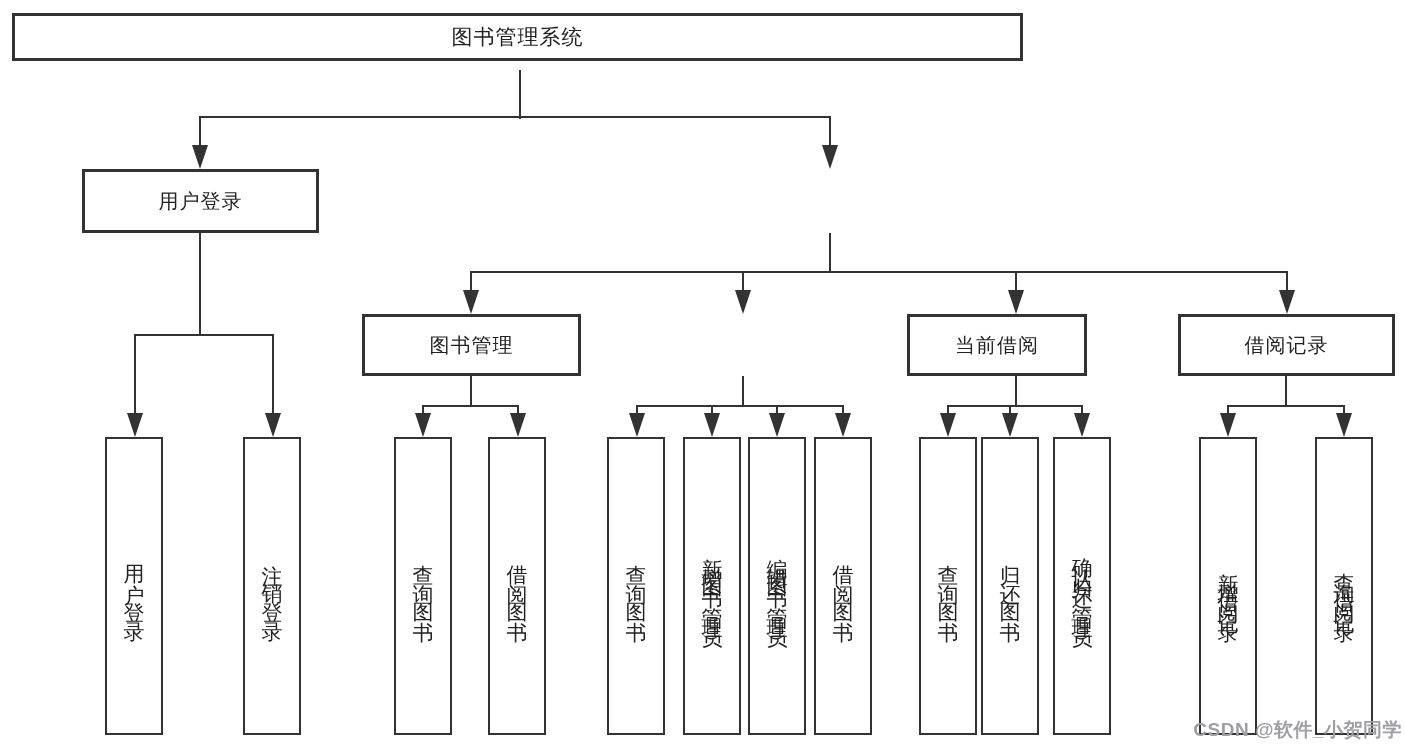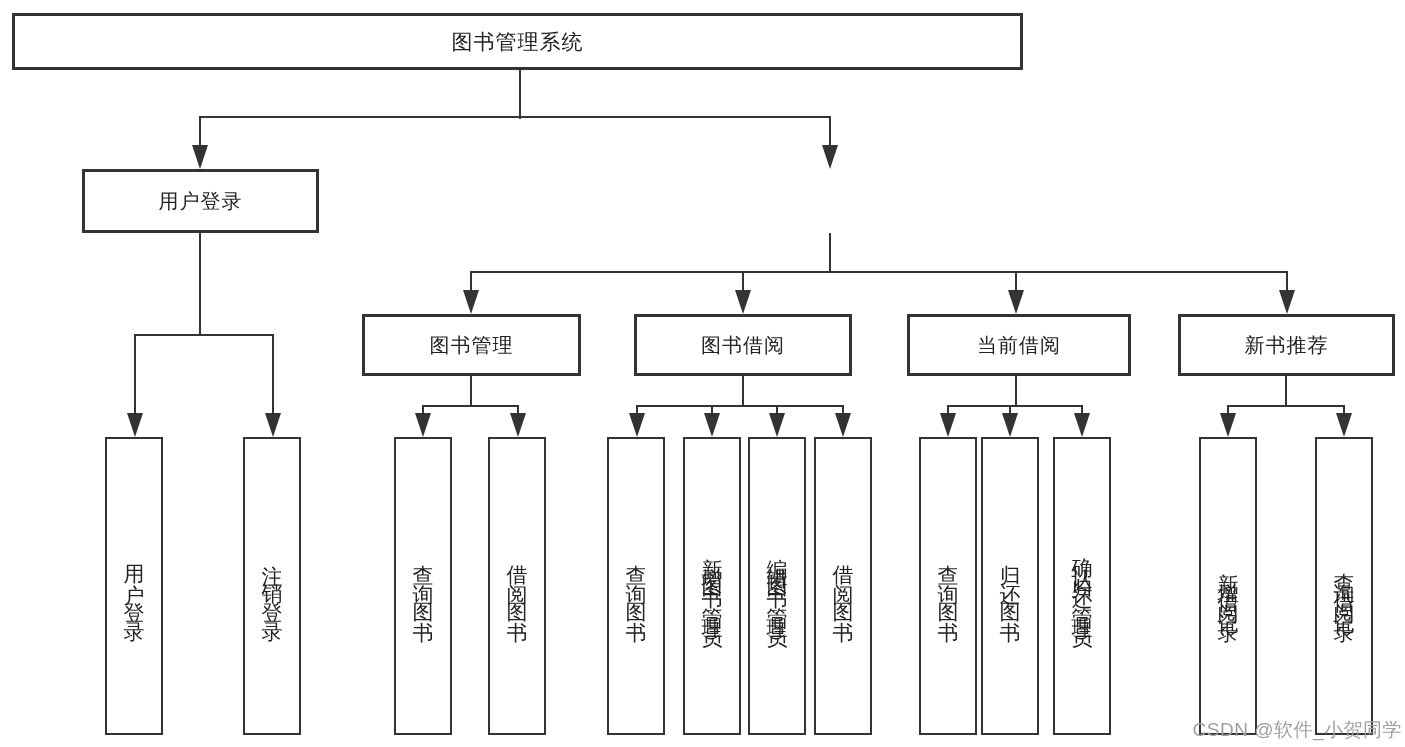--- a/index.html
+++ b/index.html
@@ -27,46 +27,44 @@
   .vline,.hline{position:absolute;background:var(--line,#333);}
   .arrowhead{
     position:absolute;width:0;height:0;
     border-left:8px solid transparent;border-right:8px solid transparent;
     border-top:24px solid var(--line,#333);
   }
   .watermark{
     position:absolute;top:717px;right:3px;z-index:5;
     font-size:19px;color:var(--wm,#9e9ea4);letter-spacing:.5px;
     white-space:nowrap;
+    font-weight:bold;
   }
 </style>
 </head>
 <body>
 
 <div id="canvas">
 
-  <div class="box root-box" style="left:12px;top:13px;width:1011px;height:57px">
+  <div class="box root-box" style="left:12px;top:13px;width:1011px;height:48px">
     <span class="lbl">图书管理系统</span>
   </div>
 
   <div class="box" style="left:82px;top:169px;width:237px;height:64px">
     <span class="lbl">用户登录</span>
   </div>
 
   <div class="box" style="left:362px;top:314px;width:219px;height:62px">
     <span class="lbl">图书管理</span>
   </div>
-  <div class="box" style="left:634px;top:314px;width:218px;height:62px">
-    <span class="lbl">图书借阅</span>
-  </div>
-  <div class="box" style="left:907px;top:314px;width:224px;height:62px">
+  <div class="box" style="left:907px;top:314px;width:180px;height:62px">
     <span class="lbl">当前借阅</span>
   </div>
   <div class="box" style="left:1178px;top:314px;width:217px;height:62px">
-    <span class="lbl">新书推荐</span>
+    <span class="lbl">借阅记录</span>
   </div>
 
   <div class="watermark">CSDN @软件_小贺同学</div>
 <div class="box leaf" style="left: 105px; top: 437px; width: 58px; height: 298px;">
       <span class="lbl">用户登录</span>
     </div>
     <div class="box leaf" style="left: 243px; top: 437px; width: 58px; height: 298px;">
       <span class="lbl">注销登录</span>
     </div>
     <div class="box leaf" style="left: 394px; top: 437px; width: 58px; height: 298px;">

